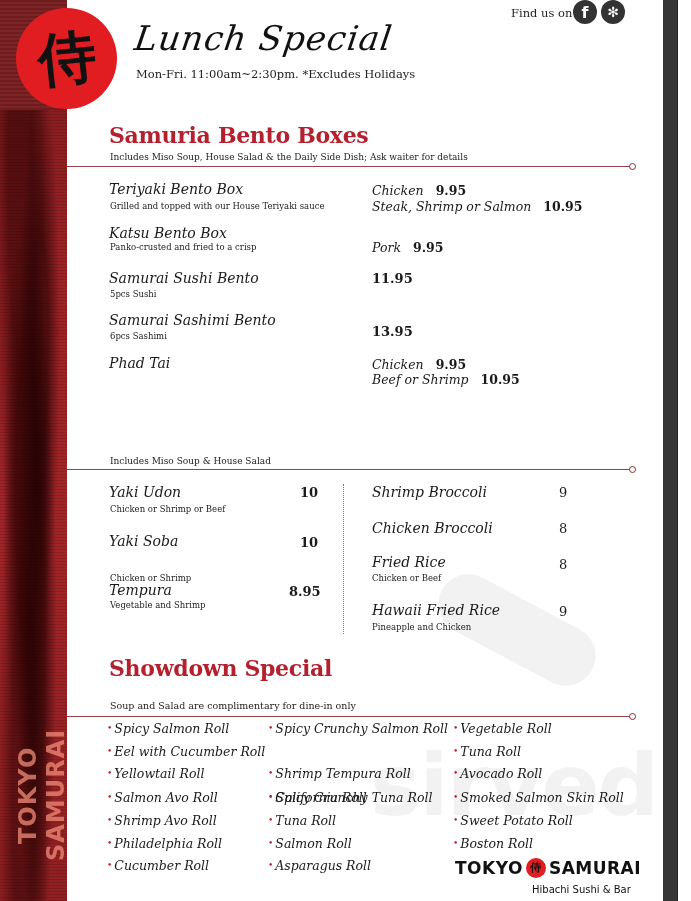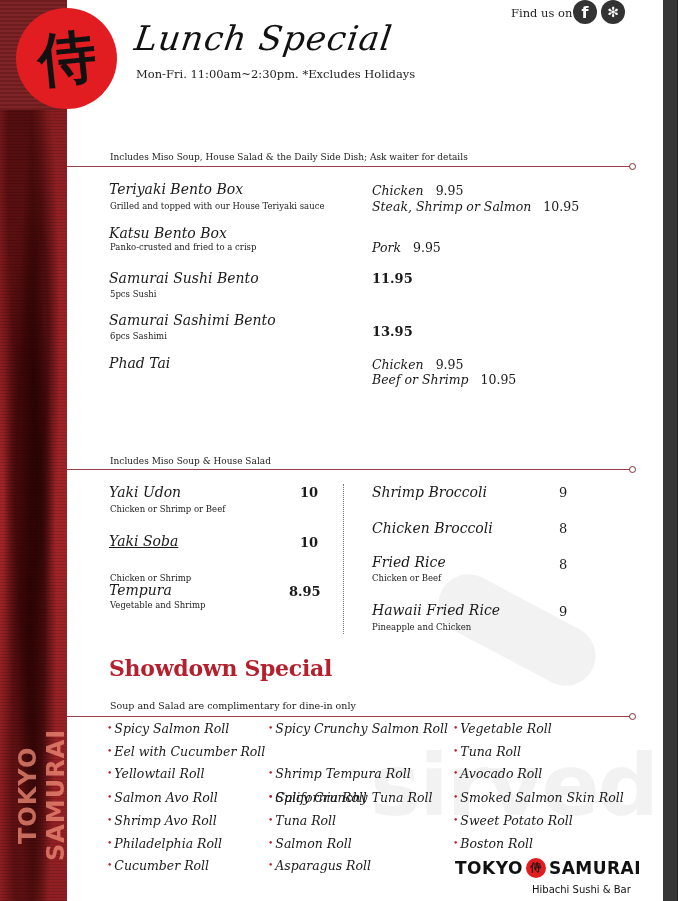--- a/index.html
+++ b/index.html
@@ -43,21 +43,21 @@
   .section-title { position: absolute; left: 109px; font-family: "DejaVu Serif", serif; font-size: 22px; font-weight: bold; color: #b5202e; letter-spacing: -0.3px; }
   .section-sub { position: absolute; left: 110px; font-size: 9px; color: #222; line-height: 12px; }
 
   .rule { position: absolute; left: 67px; width: 563px; height: 1px; background: #9a4049; }
   .rule-dot { position: absolute; width: 7px; height: 7px; border: 1.5px solid #8a2a35; border-radius: 50%; background: #fff; }
 
   .item-name { position: absolute; font-style: italic; font-size: 14px; color: #1a1a1a; white-space: nowrap; }
   .item-desc { position: absolute; font-size: 8.5px; color: #222; white-space: nowrap; }
   .price-line { position: absolute; font-size: 12.5px; white-space: nowrap; }
   .price-line .opt { font-style: italic; }
-  .price-line .amt { font-weight: normal; margin-left: 12px; }
+  .price-line .amt { font-weight: bold; margin-left: 12px; }
   .price { position: absolute; font-size: 13px; font-weight: bold; white-space: nowrap; }
   .price.light { font-weight: normal; }
 
   .dotted-divider { position: absolute; left: 343px; top: 484px; width: 0; height: 150px; border-left: 1.5px dotted #777; }
 
   .roll { position: absolute; font-style: italic; font-size: 12.5px; white-space: nowrap; color: #1a1a1a; }
   .roll .bullet { color: #b5202e; font-style: normal; font-size: 9px; margin-right: 2px; position: relative; top: -2px; }
 
   .watermark-fork { position: absolute; left: 432px; top: 600px; width: 170px; height: 60px; border-radius: 30px; background: rgba(0,0,0,0.05); transform: rotate(28deg); }
   .watermark-text { position: absolute; left: 370px; top: 735px; font-family: "DejaVu Sans", sans-serif; font-weight: bold; font-size: 86px; color: rgba(0,0,0,0.05); letter-spacing: -2px; }
@@ -86,20 +86,21 @@
   <div class="social fb">
       <span>f</span>
     </div>
   <div class="social yelp">
       <span>✻</span>
     </div>
 
   <div class="watermark-fork"></div>
   <div class="watermark-text">sirved</div>
 
+  <div class="section-title" style="top:122px;">Samuria Bento Boxes</div>
   <div class="section-sub" style="top:151px;">Includes Miso Soup, House Salad &amp; the Daily Side Dish; Ask waiter for details</div>
   <div class="rule" style="top:166px;"></div>
   <div class="rule-dot" style="left:629px; top:163px;"></div>
 
   <div class="item-name" style="left:109px; top:181px;">Teriyaki Bento Box</div>
   <div class="item-desc" style="left:110px; top:201px;">Grilled and topped with our House Teriyaki sauce</div>
   <div class="price-line" style="left:372px; top:183px;"><span class="opt">Chicken</span><span class="amt">9.95</span></div>
   <div class="price-line" style="left:372px; top:199px;"><span class="opt">Steak, Shrimp or Salmon</span><span class="amt">10.95</span></div>
 
   <div class="item-name" style="left:109px; top:225px;">Katsu Bento Box</div>
@@ -119,21 +120,21 @@
   <div class="price-line" style="left:372px; top:372px;"><span class="opt">Beef or Shrimp</span><span class="amt">10.95</span></div>
 
   <div class="section-sub" style="top:455px;">Includes Miso Soup &amp; House Salad</div>
   <div class="rule" style="top:469px;"></div>
   <div class="rule-dot" style="left:629px; top:466px;"></div>
 
   <div class="item-name" style="left:109px; top:484px;">Yaki Udon</div>
   <div class="item-desc" style="left:110px; top:504px;">Chicken or Shrimp or Beef</div>
   <div class="price" style="left:300px; top:485px;">10</div>
 
-  <div class="item-name" style="left:109px; top:533px;text-decoration:underline;">Yaki Soba</div>
+  <div class="item-name" style="left:109px; top:533px;">Yaki Soba</div>
   <div class="item-desc" style="left:110px; top:552px;margin-top:21px;">Chicken or Shrimp</div>
   <div class="price" style="left:300px; top:535px;">10</div>
 
   <div class="item-name" style="left:109px; top:582px;">Tempura</div>
   <div class="item-desc" style="left:110px; top:600px;">Vegetable and Shrimp</div>
   <div class="price" style="left:289px; top:584px;">8.95</div>
 
   <div class="dotted-divider"></div>
 
   <div class="item-name" style="left:372px; top:484px;">Shrimp Broccoli</div>

